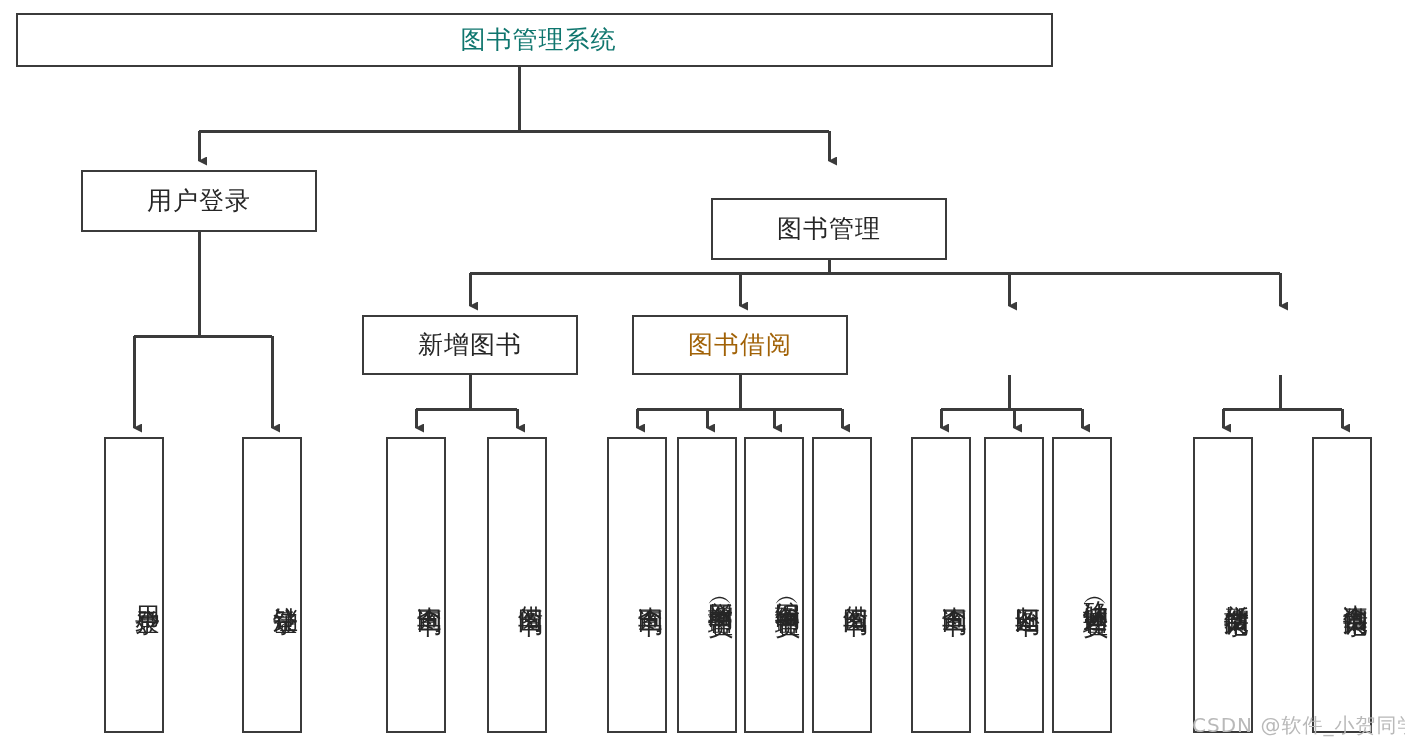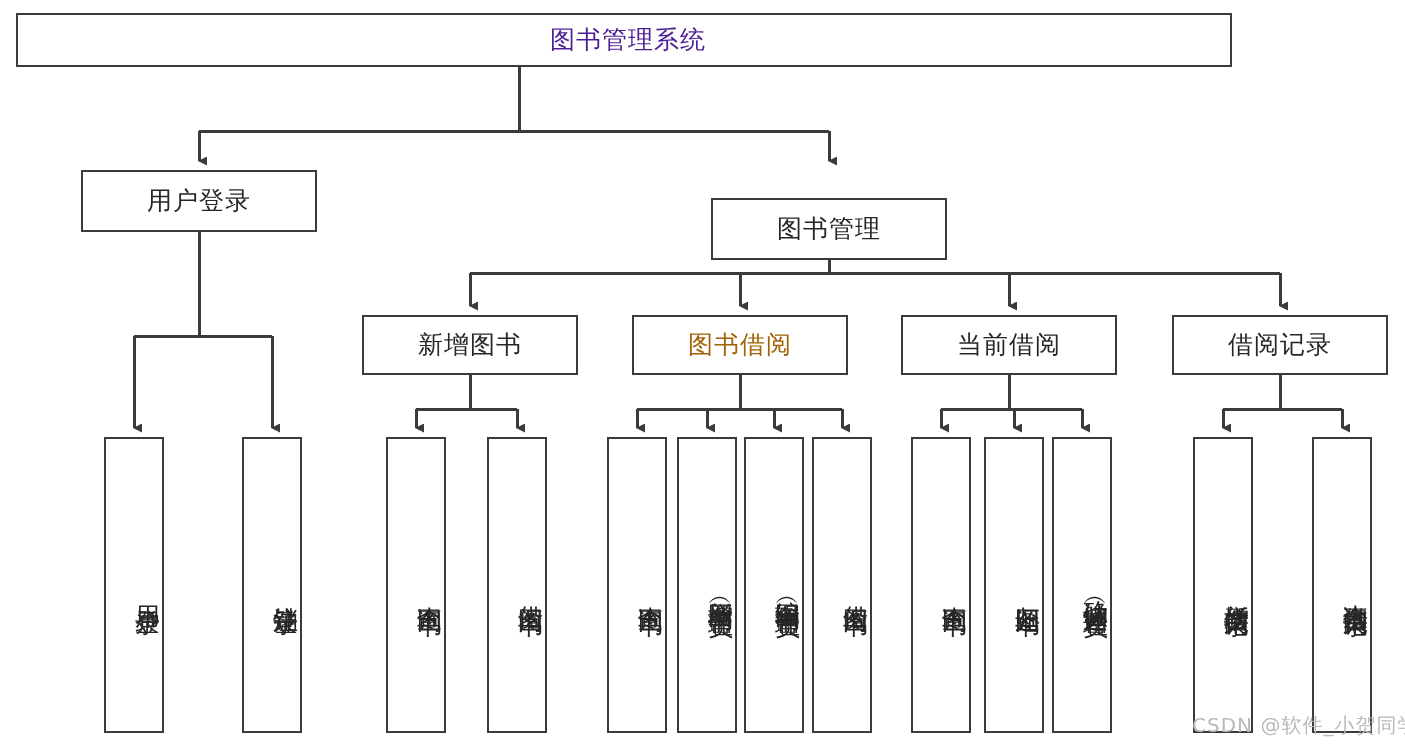--- a/index.html
+++ b/index.html
@@ -130,43 +130,37 @@
     </g>
 
     <g stroke="#3b3b3b" stroke-width="3" fill="none" shape-rendering="crispEdges">
       <line x1="1280" y1="375" x2="1280" y2="409"></line>
       <line x1="1223" y1="409" x2="1342" y2="409"></line>
       <line x1="1223" y1="409" x2="1223" y2="428" marker-end="url(#arrowhead)"></line>
       <line x1="1342" y1="409" x2="1342" y2="428" marker-end="url(#arrowhead)"></line>
     </g>
   </svg>
 
-  <div class="node-box node-h node-root" style="left: 16px; top: 13px; width: 1216px; height: 54px; border-color: rgb(59, 59, 59); color: #4c1d95; background: rgb(255, 255, 255); padding-left: 8px;">
+  <div class="node-box node-h node-root" style="left: 16px; top: 13px; width: 1037px; height: 54px; border-color: rgb(59, 59, 59); color: #0f766e; background: rgb(255, 255, 255); padding-left: 8px;">
     <span>图书管理系统</span>
   </div>
 
   <div class="node-box node-h" style="left: 81px; top: 170px; width: 236px; height: 62px; border-color: rgb(59, 59, 59); color: rgb(38, 38, 38); background: rgb(255, 255, 255);">
     <span>用户登录</span>
   </div>
   <div class="node-box node-h" style="left: 711px; top: 170px; width: 236px; height: 62px; border-color: rgb(59, 59, 59); color: rgb(38, 38, 38); background: rgb(255, 255, 255); margin-top: 28px;">
     <span>图书管理</span>
   </div>
 
   <div class="node-box node-h" style="left: 362px; top: 315px; width: 216px; height: 60px; border-color: rgb(59, 59, 59); color: rgb(38, 38, 38); background: rgb(255, 255, 255);">
     <span>新增图书</span>
   </div>
   <div class="node-box node-h" style="left: 632px; top: 315px; width: 216px; height: 60px; border-color: rgb(59, 59, 59); color: #a16207; background: rgb(255, 255, 255);">
     <span>图书借阅</span>
   </div>
-  <div class="node-box node-h" style="left: 901px; top: 315px; width: 216px; height: 60px; border-color: rgb(59, 59, 59); color: rgb(38, 38, 38); background: rgb(255, 255, 255);">
-    <span>当前借阅</span>
-  </div>
-  <div class="node-box node-h" style="left: 1172px; top: 315px; width: 216px; height: 60px; border-color: rgb(59, 59, 59); color: rgb(38, 38, 38); background: rgb(255, 255, 255);">
-    <span>借阅记录</span>
-  </div>
 
   <div class="node-box node-v" style="left: 104px; top: 437px; width: 60px; height: 296px; border-color: rgb(59, 59, 59); color: rgb(38, 38, 38); background: rgb(255, 255, 255);">
     <span class="vtext">用户登录</span>
   </div>
   <div class="node-box node-v" style="left: 242px; top: 437px; width: 60px; height: 296px; border-color: rgb(59, 59, 59); color: rgb(38, 38, 38); background: rgb(255, 255, 255);">
     <span class="vtext">注销登录</span>
   </div>
   <div class="node-box node-v" style="left: 386px; top: 437px; width: 60px; height: 296px; border-color: rgb(59, 59, 59); color: rgb(38, 38, 38); background: rgb(255, 255, 255);">
     <span class="vtext">查询图书</span>
   </div>

